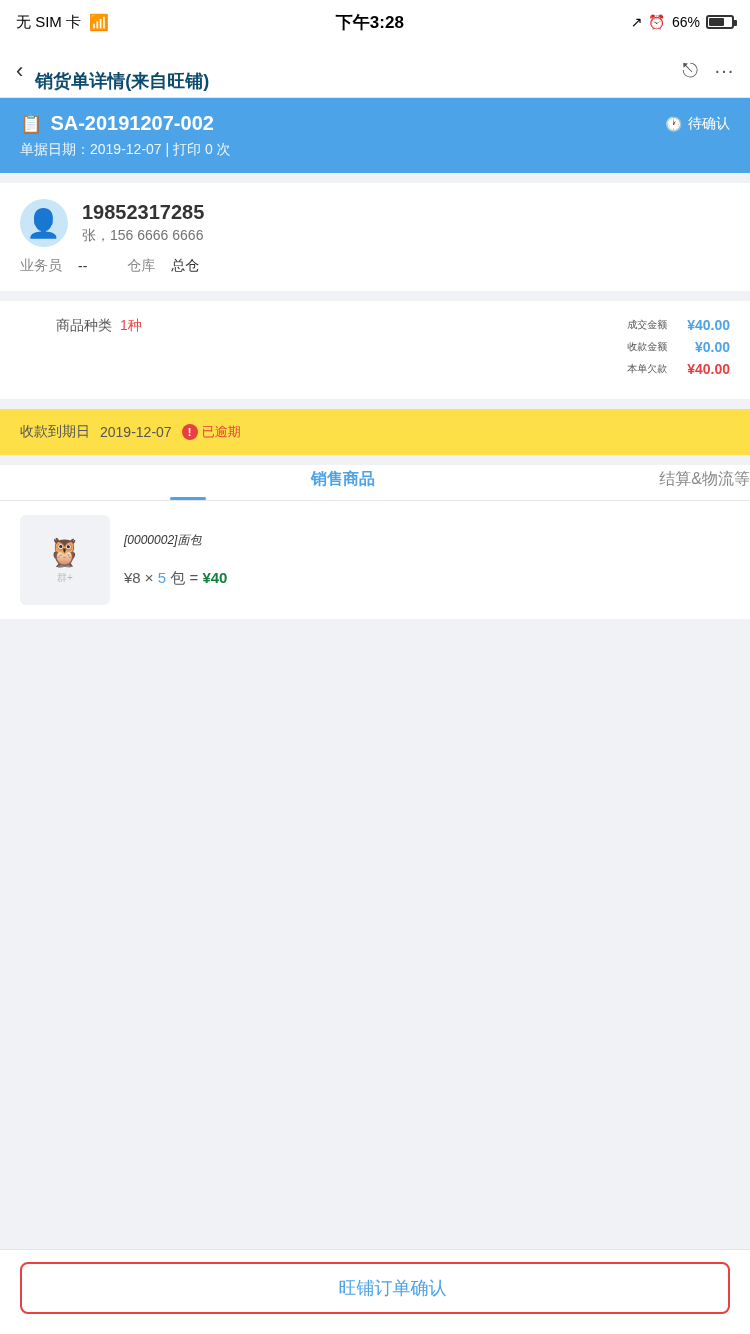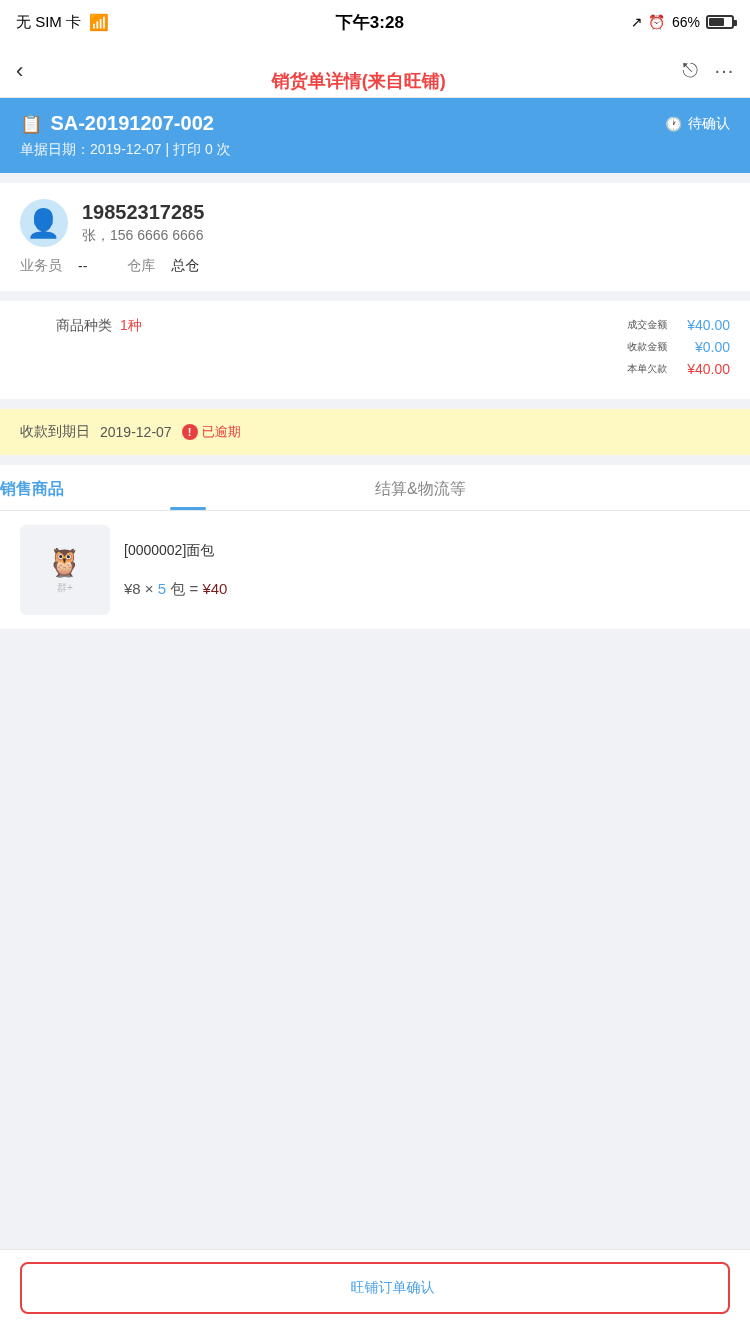--- a/index.html
+++ b/index.html
@@ -58,24 +58,24 @@
     }
     .nav-back {
       font-size: 22px;
       color: #333;
       cursor: pointer;
       margin-right: 12px;
       flex-shrink: 0;
     }
     .nav-title {
       flex: 1;
-      text-align: center;
+      text-align: left;
       font-size: 18px;
       font-weight: 600;
-      color: #ef4444;
+      color: #0c4a6e;
       margin-top: 20px;
     }
     .nav-right {
       display: flex; align-items: center; gap: 16px;
       flex-shrink: 0;
     }
     .nav-icon { font-size: 20px; color: #555; cursor: pointer; }
 
     
     .header-card {
@@ -161,27 +161,27 @@
     .product-type-val { color: #ef4444; font-size: 14px; }
     .amount-list {}
     .amount-row {
       display: flex;
       justify-content: space-between;
       align-items: center;
       margin-bottom: 6px;
       gap: 20px;
     }
     .amount-label { font-size: 10px; color: #555; }
-    .amount-value { font-size: 14px; font-weight: 400; }
+    .amount-value { font-size: 14px; font-weight: 700; }
     .amount-value.blue { color: #4da3e8; }
     .amount-value.red { color: #e84040; }
 
     
     .due-section {
-      background: #fef9c3;
+      background: #fde047;
       margin-top: 10px;
       padding: 14px 20px;
       display: flex; align-items: center;
       gap: 10px;
       font-size: 14px; color: #555;
     }
     .overdue-badge {
       display: flex; align-items: center; gap: 4px;
       color: #e84040;
       font-size: 13px;
@@ -200,22 +200,22 @@
     .tabs-section {
       background: #fff;
       margin-top: 10px;
     }
     .tabs-row {
       display: flex;
       border-bottom: 1px solid #e5e5e5;
     }
     .tab-item {
       flex: 1;
-      text-align: left;
-      padding: 14px 0 10px;
+      text-align: right;
+      padding: 4px 0 10px;
       font-size: 16px;
       color: #888;
       cursor: pointer;
       position: relative;
     }
     .tab-item.active {
       color: #4da3e8;
       font-weight: 600;
     }
     .tab-item.active::after {
@@ -246,26 +246,26 @@
       flex-shrink: 0;
       overflow: hidden;
     }
     .thumb-logo {
       display: flex; flex-direction: column; align-items: center;
       color: #bbb;
     }
     .thumb-logo-owl { font-size: 28px; }
     .thumb-logo-text { font-size: 10px; color: #bbb; margin-top: 2px; }
     .product-info {}
-    .product-name { font-size: 14px; color: #333; font-weight: 500; margin-bottom: 20px; }
+    .product-name { font-size: 12px; color: #333; font-weight: 500; margin-bottom: 20px; font-style: italic; }
     .product-price {
       font-size: 15px; color: #555;
     }
     .product-price .qty { color: #4da3e8; font-weight: 500; }
-    .product-price .total { color: #7f1d1d; font-weight: 400; }
+    .product-price .total { color: #15803d; font-weight: 700; }
 
     
     .content-area {
       background: #f0f2f5;
       height: 200px;
     }
 
     
     .bottom-bar {
       position: fixed;
@@ -273,21 +273,21 @@
       background: #fff;
       padding: 12px 20px 20px;
       border-top: 1px solid #e5e5e5;
     }
     .confirm-btn {
       width: 100%;
       height: 52px;
       background: #fff;
       border: 2.5px solid #e84040;
       border-radius: 8px;
-      font-size: 14px;
+      font-size: 18px;
       color: #4da3e8;
       cursor: pointer;
       font-weight: 500;
       display: flex; align-items: center; justify-content: center; padding-left: 35px;
     }
   </style>
 </head>
 <body>
 
 <div class="status-bar">

